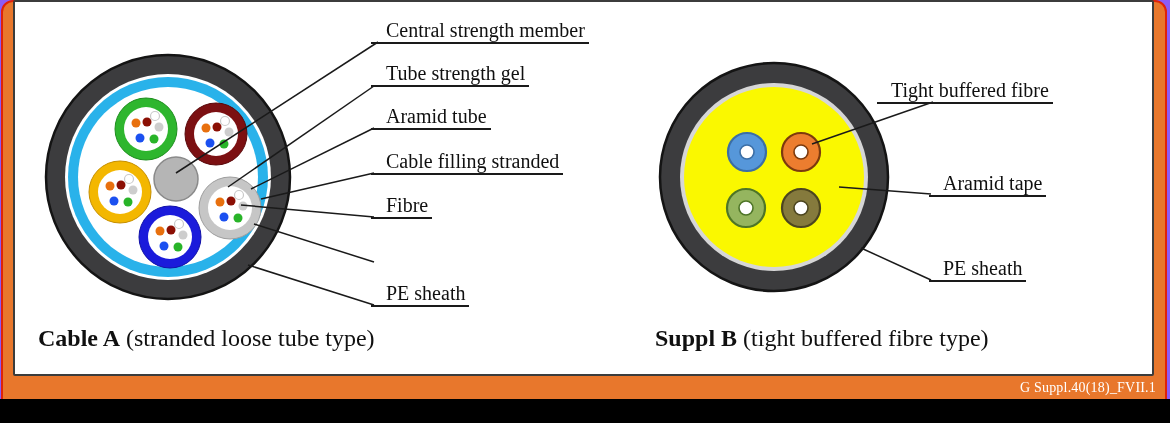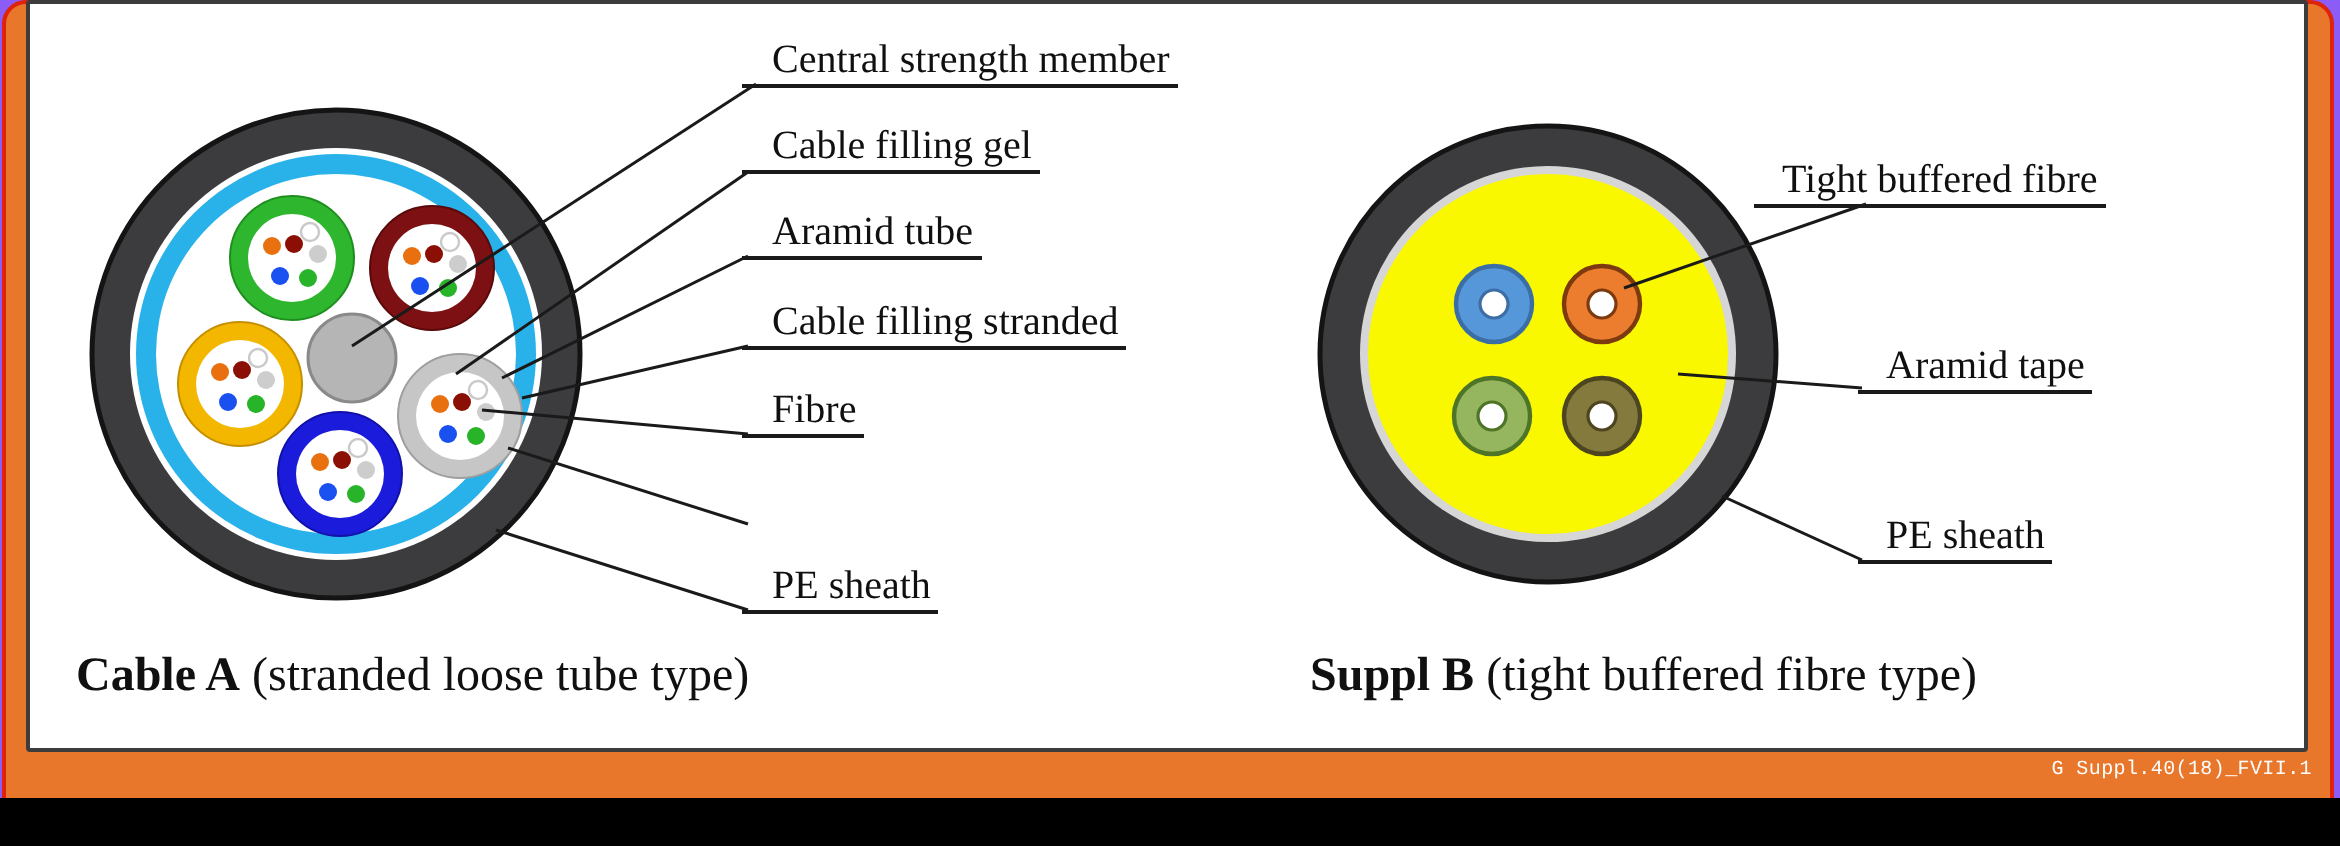--- a/index.html
+++ b/index.html
@@ -16,21 +16,21 @@
     background:#ffffff;border:2px solid #3C3C3C;border-radius:2px;
   }
   .svgLayer{position:absolute;left:0;top:0;}
   .callout{
     position:absolute;font-size:20px;line-height:24px;color:#101010;
     border-bottom:2px solid #1A1A1A;padding:0 4px 0 15px;white-space:nowrap;
   }
   .caption{position:absolute;font-size:24px;color:#101010;white-space:nowrap;}
   .figid{
     position:absolute;top:380px;right:14px;color:#ffffff;
-    font-family:Liberation Mono, monospace;font-size:10px;letter-spacing:.2px;
+    font-family:Liberation Serif, serif;font-size:14px;letter-spacing:.2px;
   }
 </style>
 </head>
 <body>
 
 <div class="canvas">
   <div class="frame" style="background: rgb(232, 119, 44); border-color: rgb(223, 34, 8);"></div>
   <div class="panel" style="border-color: rgb(60, 60, 60);"></div>
 
   <svg id="diagram" class="svgLayer" width="1170" height="423">
@@ -100,21 +100,21 @@
       <line x1="261" y1="199" x2="374" y2="173" stroke="#1A1A1A" stroke-width="1.5"></line>
       <line x1="241" y1="205" x2="374" y2="217" stroke="#1A1A1A" stroke-width="1.5"></line>
       <line x1="254" y1="224" x2="374" y2="262" stroke="#1A1A1A" stroke-width="1.5"></line>
       <line x1="248" y1="265" x2="374" y2="305" stroke="#1A1A1A" stroke-width="1.5"></line>
       <line x1="812" y1="144" x2="933" y2="102" stroke="#1A1A1A" stroke-width="1.5"></line>
       <line x1="839" y1="187" x2="931" y2="194" stroke="#1A1A1A" stroke-width="1.5"></line>
       <line x1="861" y1="248" x2="931" y2="280" stroke="#1A1A1A" stroke-width="1.5"></line>
     </svg>
 
   <div class="callout" style="left:371px;top:18px">Central strength member</div>
-  <div class="callout" style="left:371px;top:61px">Cable filling gel</div>
+  <div class="callout" style="left:371px;top:61px">Tube strength gel</div>
   <div class="callout" style="left:371px;top:104px">Aramid tube</div>
   <div class="callout" style="left:371px;top:149px">Cable filling stranded</div>
   <div class="callout" style="left:371px;top:193px">Fibre</div>
   <div class="callout" style="left:371px;top:281px">PE sheath</div>
 
   <div class="callout" style="left:877px;top:78px;padding-left:14px">Tight buffered fibre</div>
   <div class="callout" style="left:929px;top:171px;padding-left:14px">Aramid tape</div>
   <div class="callout" style="left:929px;top:256px;padding-left:14px">PE sheath</div>
 
   <div class="caption" style="left:38px;top:325px">

